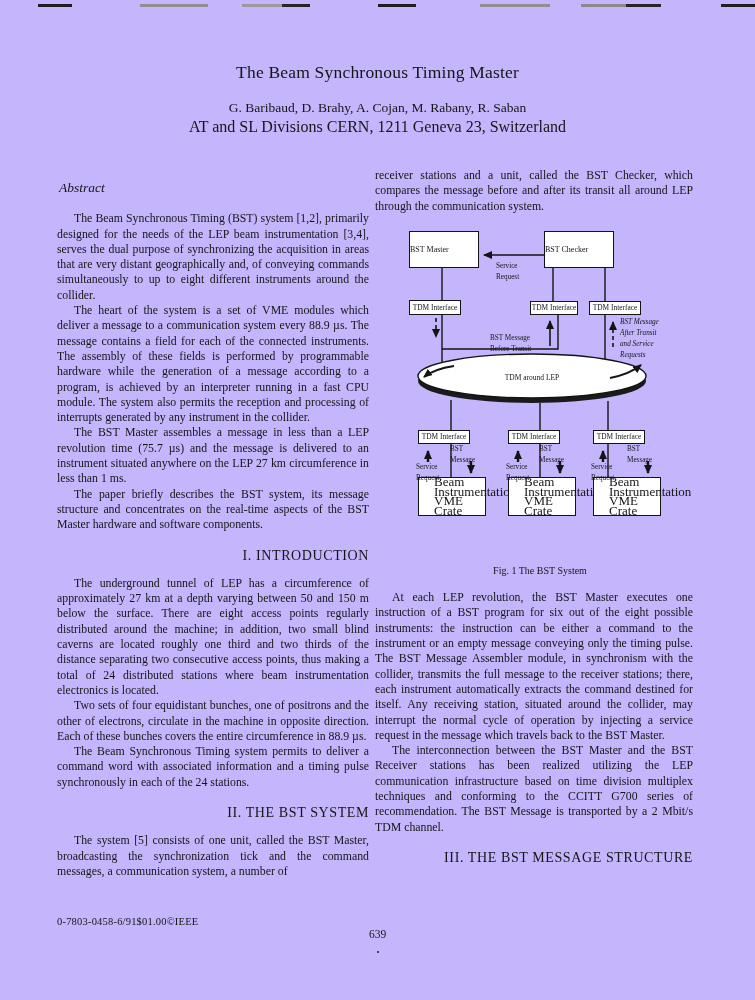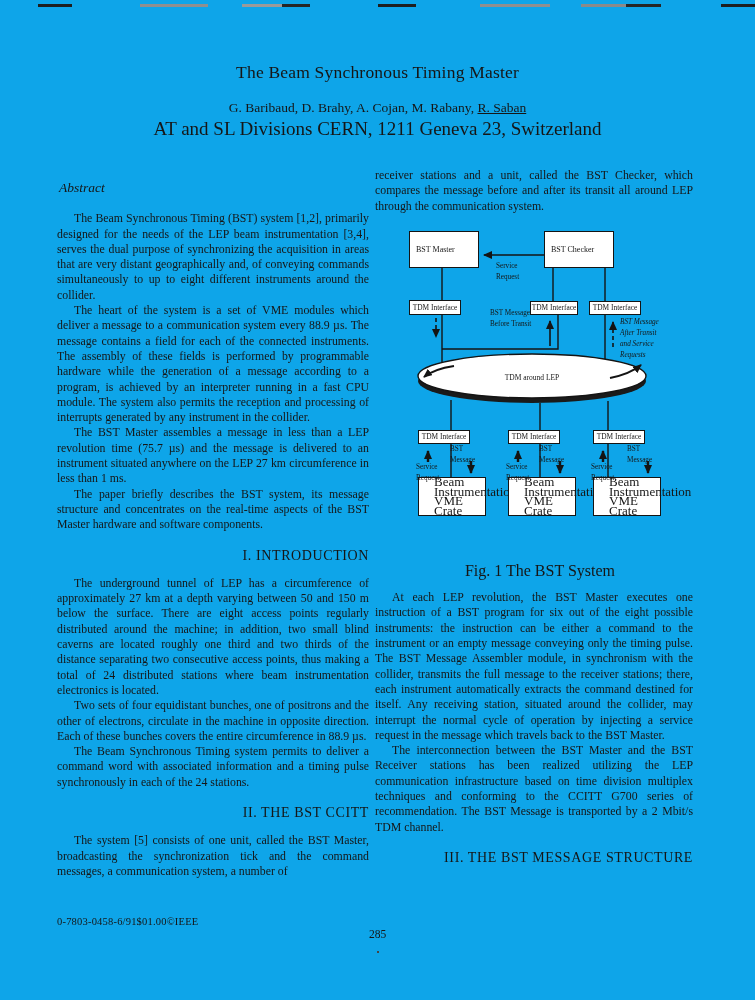--- a/index.html
+++ b/index.html
@@ -1,48 +1,48 @@
 <!DOCTYPE html>
 <html><head>
 <meta charset="utf-8">
 <style>
   html,body{margin:0;padding:0;background:#e8e8e8;}
   .page{
     position:relative; width:755px; height:1000px; margin:0 auto;
-    background:#0ea5e9; color:#161616; overflow:hidden;
+    background:#c4b5fd; color:#161616; overflow:hidden;
     font-family:"Liberation Serif", serif;
   }
   
   .dash{position:absolute; top:4px; height:3px;}
   .dot-artifact{position:absolute; width:2px; height:2px; background:#444;}
 
   .titleblock{position:absolute; top:62px; left:0; width:755px; text-align:center;}
   .paper-title{font-size:17.5px; letter-spacing:.2px;}
   .paper-authors{font-size:13.5px; margin-top:17px;}
-  .paper-authors .ul{text-decoration:underline;}
-  .paper-affil{font-size:19px; margin-top:2px;}
+  .paper-authors .ul{}
+  .paper-affil{font-size:16px; margin-top:2px;}
 
   .col{position:absolute; font-size:11.8px; line-height:15.3px;}
   .col-left{left:57px; top:180px; width:312px;}
   .col-right{left:375px; top:168px; width:318px;}
   .col p{margin:0; text-align:justify; text-indent:17px;}
   .abstract-h{font-style:italic; font-size:13.5px; margin:0 0 16px 2px;}
   .sec-h{text-align:right; font-size:14px; letter-spacing:.6px; margin:15px 0 13px 0;}
   .footer-line{position:absolute; left:57px; top:916px; font-size:10.5px; letter-spacing:.2px;}
   .page-num{position:absolute; left:0; top:928px; width:755px; text-align:center; font-size:11.5px;}
 
   
   .fig{position:relative; width:300px; height:332px; margin:11px 0 0 15px;}
   .fig svg{position:absolute; left:0; top:0; z-index:0;}
   .fbox{position:absolute; box-sizing:border-box; border:1.5px solid #141414; background:#fff; z-index:1;}
-  .fbox.big{width:70px; height:37px; display:flex; align-items:center; padding-left:6px; font-size:8px;}
+  .fbox.big{width:70px; height:37px; display:flex; align-items:center; padding-left:0; font-size:8px;}
   .fbox.tdm{display:flex; align-items:center; justify-content:center; font-size:7.4px; border-width:1.3px;}
   .fbox.crate{display:flex; flex-direction:column; justify-content:center; padding-left:15px; font-size:13px; line-height:9.5px; border-width:1.6px;}
   .flabel{position:absolute; font-size:7.2px; line-height:11px; z-index:2;}
-  .fcaption{text-align:center; font-size:16px; margin:6px 0 0 15px; width:300px;}
+  .fcaption{text-align:center; font-size:10px; margin:6px 0 0 15px; width:300px;}
 </style>
 </head>
 <body>
 
 <div class="page">
 
   <div>
     <div class="dash" style="left:38px;width:34px;background:#1e1e1e;"></div>
     <div class="dash" style="left:140px;width:68px;background:#8f8f8f;"></div>
     <div class="dash" style="left:242px;width:40px;background:#9a9a9a;"></div>
@@ -64,21 +64,21 @@
   <div class="col col-left">
     <div class="abstract-h">Abstract</div>
     <p>The Beam Synchronous Timing (BST) system [1,2], primarily designed for the needs of the LEP beam instrumentation [3,4], serves the dual purpose of synchronizing the acquisition in areas that are very distant geographically and, of conveying commands simultaneously to up to eight different instruments around the collider.</p>
     <p>The heart of the system is a set of VME modules which deliver a message to a communication system every 88.9 µs. The message contains a field for each of the connected instruments. The assembly of these fields is performed by programmable hardware while the generation of a message according to a program, is achieved by an interpreter running in a fast CPU module. The system also permits the reception and processing of interrupts generated by any instrument in the collider.</p>
     <p>The BST Master assembles a message in less than a LEP revolution time (75.7 µs) and the message is delivered to an instrument situated anywhere on the LEP 27 km circumference in less than 1 ms.</p>
     <p>The paper briefly describes the BST system, its message structure and concentrates on the real-time aspects of the BST Master hardware and software components.</p>
     <div class="sec-h">I. INTRODUCTION</div>
     <p>The underground tunnel of LEP has a circumference of approximately 27 km at a depth varying between 50 and 150 m below the surface. There are eight access points regularly distributed around the machine; in addition, two small blind caverns are located roughly one third and two thirds of the distance separating two consecutive access points, thus making a total of 24 distributed stations where beam instrumentation electronics is located.</p>
     <p>Two sets of four equidistant bunches, one of positrons and the other of electrons, circulate in the machine in opposite direction. Each of these bunches covers the entire circumference in 88.9 µs.</p>
     <p>The Beam Synchronous Timing system permits to deliver a command word with associated information and a timing pulse synchronously in each of the 24 stations.</p>
-    <div class="sec-h">II. THE BST CCITT</div>
+    <div class="sec-h">II. THE BST SYSTEM</div>
     <p>The system [5] consists of one unit, called the BST Master, broadcasting the synchronization tick and the command messages,  a communication system, a number of</p>
   </div>
 
   <div class="col col-right">
     <p style="text-indent:0;">receiver stations and a unit, called the BST Checker, which compares the message before and after its transit all around LEP through the communication system.</p>
 
     <div class="fig">
       <svg width="300" height="332" viewBox="0 0 300 332">
         <defs>
           <marker id="ah" markerUnits="userSpaceOnUse" markerWidth="9" markerHeight="8" refX="8" refY="4" orient="auto">
@@ -157,34 +157,34 @@
       <div class="fbox crate" style="left:118px;top:252px;width:68px;height:39px;">
         <span>Beam Instrumentation</span>
         <span>VME Crate</span>
       </div>
       <div class="fbox crate" style="left:203px;top:252px;width:68px;height:39px;">
         <span>Beam Instrumentation</span>
         <span>VME Crate</span>
       </div>
 
       <div class="flabel" style="left:106px;top:36px;width:34px;">Service Request</div>
-      <div class="flabel" style="left:100px;top:83px;width:48px;">BST Message Before Transit</div>
+      <div class="flabel" style="left:100px;top:108px;width:48px;">BST Message Before Transit</div>
       <div class="flabel" style="left:230px;top:92px;width:44px;font-style:italic;">BST Message After Transit and Service Requests</div>
       <div class="flabel" style="left:92px;top:147px;width:100px;text-align:center;font-size:7.5px;">TDM around LEP</div>
 
       <div class="flabel" style="left:26px;top:237px;width:32px;">Service Request</div>
       <div class="flabel" style="left:116px;top:237px;width:32px;">Service Request</div>
       <div class="flabel" style="left:201px;top:237px;width:32px;">Service Request</div>
 
       <div class="flabel" style="left:60px;top:219px;width:28px;">BST Message</div>
       <div class="flabel" style="left:149px;top:219px;width:28px;">BST Message</div>
       <div class="flabel" style="left:237px;top:219px;width:28px;">BST Message</div>
     </div>
     <div class="fcaption">Fig. 1 The BST System</div>
 
     <p style="margin-top:12px;">At each LEP revolution, the BST Master executes one instruction of a BST program for six out of the eight possible instruments: the instruction can be either a command to the instrument or an empty message conveying only the timing pulse. The BST Message Assembler module, in synchronism with the collider, transmits the full message to the receiver stations; there, each instrument automatically extracts the command destined for itself. Any receiving station, situated around the collider, may interrupt the normal cycle of operation by injecting a service request in the message which travels back to the BST Master.</p>
     <p>The interconnection between the BST Master and the BST Receiver stations has been realized utilizing the LEP communication infrastructure based on time division multiplex techniques and conforming to the CCITT G700 series of recommendation. The BST Message is transported by a 2 Mbit/s TDM channel.</p>
     <div class="sec-h">III. THE BST MESSAGE STRUCTURE</div>
   </div>
 
   <div class="footer-line">0-7803-0458-6/91$01.00©IEEE</div>
-  <div class="page-num">285</div>
+  <div class="page-num">639</div>
 </div>
 
 </body></html>

